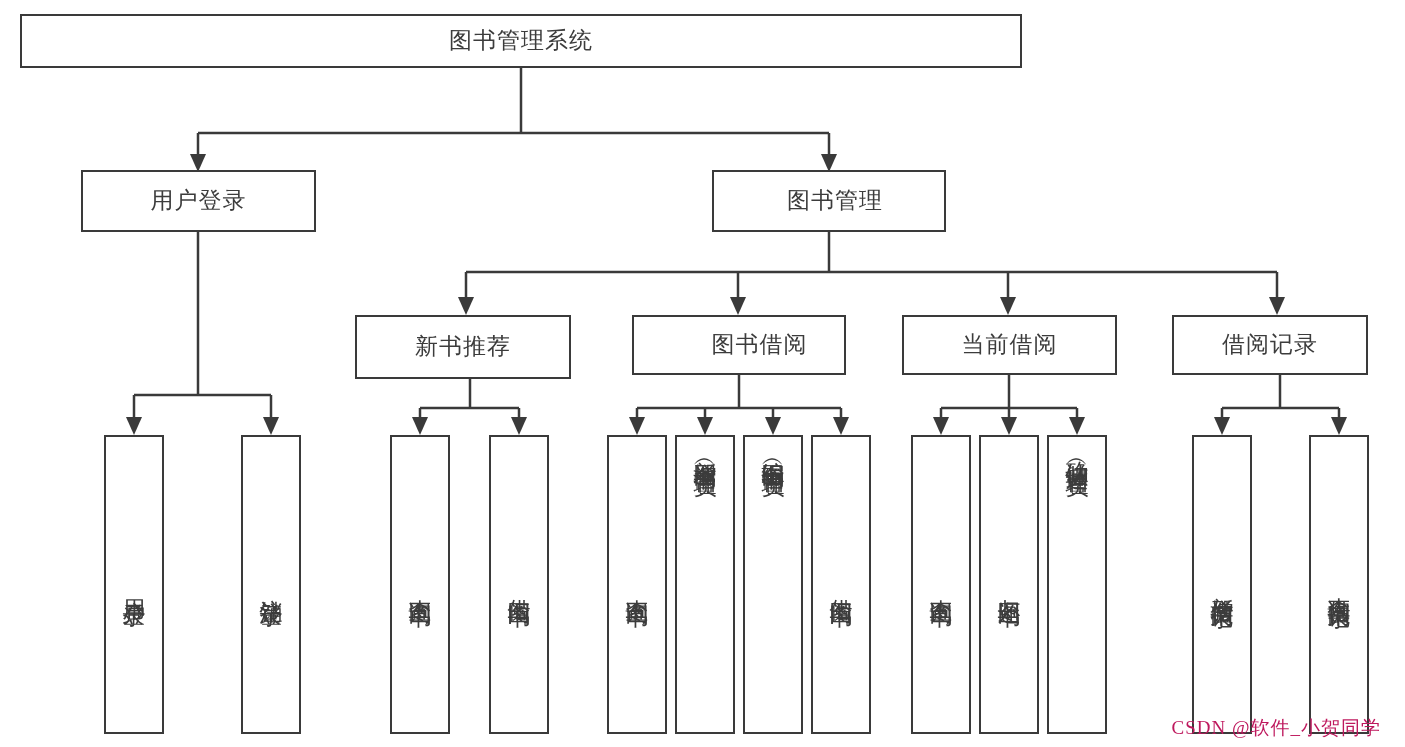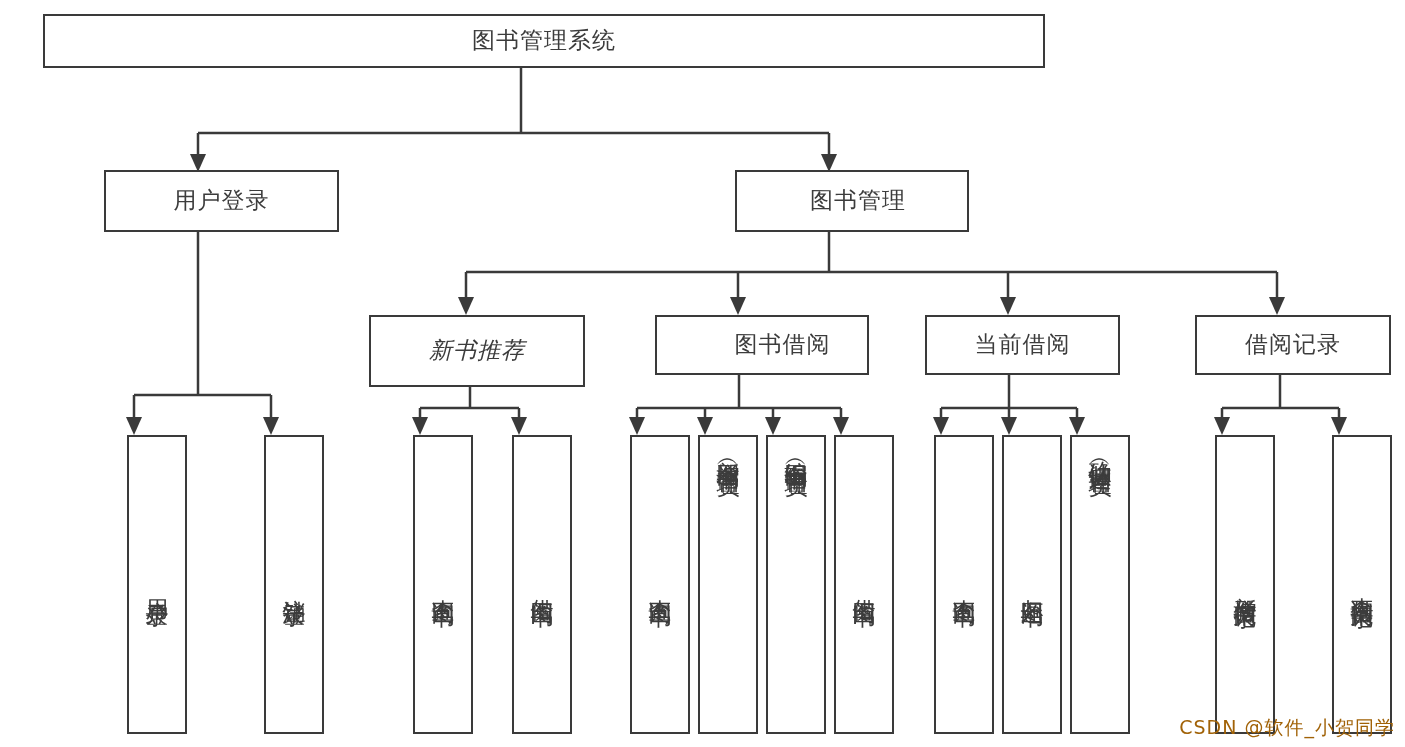--- a/index.html
+++ b/index.html
@@ -16,21 +16,20 @@
   }
   .node{
     position:absolute;
     box-sizing:border-box;
     background:#ffffff;
     border:2.5px solid #3a3a3a;
     display:flex;
     align-items:center;
     justify-content:center;
     color:#3c3c3c;
-    margin-left:23px;
   }
   .node.horiz{
     font-size:23px;
     letter-spacing:1px;
     line-height:1.2;
   }
   .node.root{
     font-size:23px;
   }
   
@@ -48,27 +47,28 @@
     white-space:nowrap;
     color:#3c3c3c;
   }
   
   .node.vert.mid{
     align-items:center;
     padding-top:0;
   }
   .watermark{
     position:absolute;
-    right:10px;
+    right:24px;
     bottom:6px;
     font-size:19px;
-    color:#a16207;
+    color:#be185d;
     letter-spacing:1px;
     white-space:nowrap;
     pointer-events:none;
+    font-family:Liberation Serif, serif;
   }
   svg.links{
     position:absolute;left:0;top:0;width:1405px;height:747px;
     pointer-events:none;
   }
   svg.links line, svg.links path{
     stroke:#3a3a3a;
     stroke-width:2.5;
     fill:none;
   }
@@ -149,29 +149,29 @@
   </div>
 
   <div class="node horiz" style="left:81px;top:170px;width:235px;height:62px;">
     <span>用户登录</span>
   </div>
 
   <div class="node horiz" style="left:712px;top:170px;width:234px;height:62px;padding-left:12px;">
     <span>图书管理</span>
   </div>
 
-  <div class="node horiz" style="left:346px;top:315px;width:216px;height:72px;font-style:italic;">
+  <div class="node horiz" style="left:355px;top:315px;width:216px;height:64px;">
     <span>新书推荐</span>
   </div>
 
   <div class="node horiz" style="left:632px;top:315px;width:214px;height:60px;padding-left:41px;">
     <span>图书借阅</span>
   </div>
 
-  <div class="node horiz" style="left:902px;top:315px;width:195px;height:60px;">
+  <div class="node horiz" style="left:902px;top:315px;width:215px;height:60px;">
     <span>当前借阅</span>
   </div>
 
   <div class="node horiz" style="left:1172px;top:315px;width:196px;height:60px;">
     <span>借阅记录</span>
   </div>
 
   <div class="node vert mid" style="left:104px;top:435px;width:60px;height:299px;">
     <span class="vlabel">用户登录</span>
   </div>

